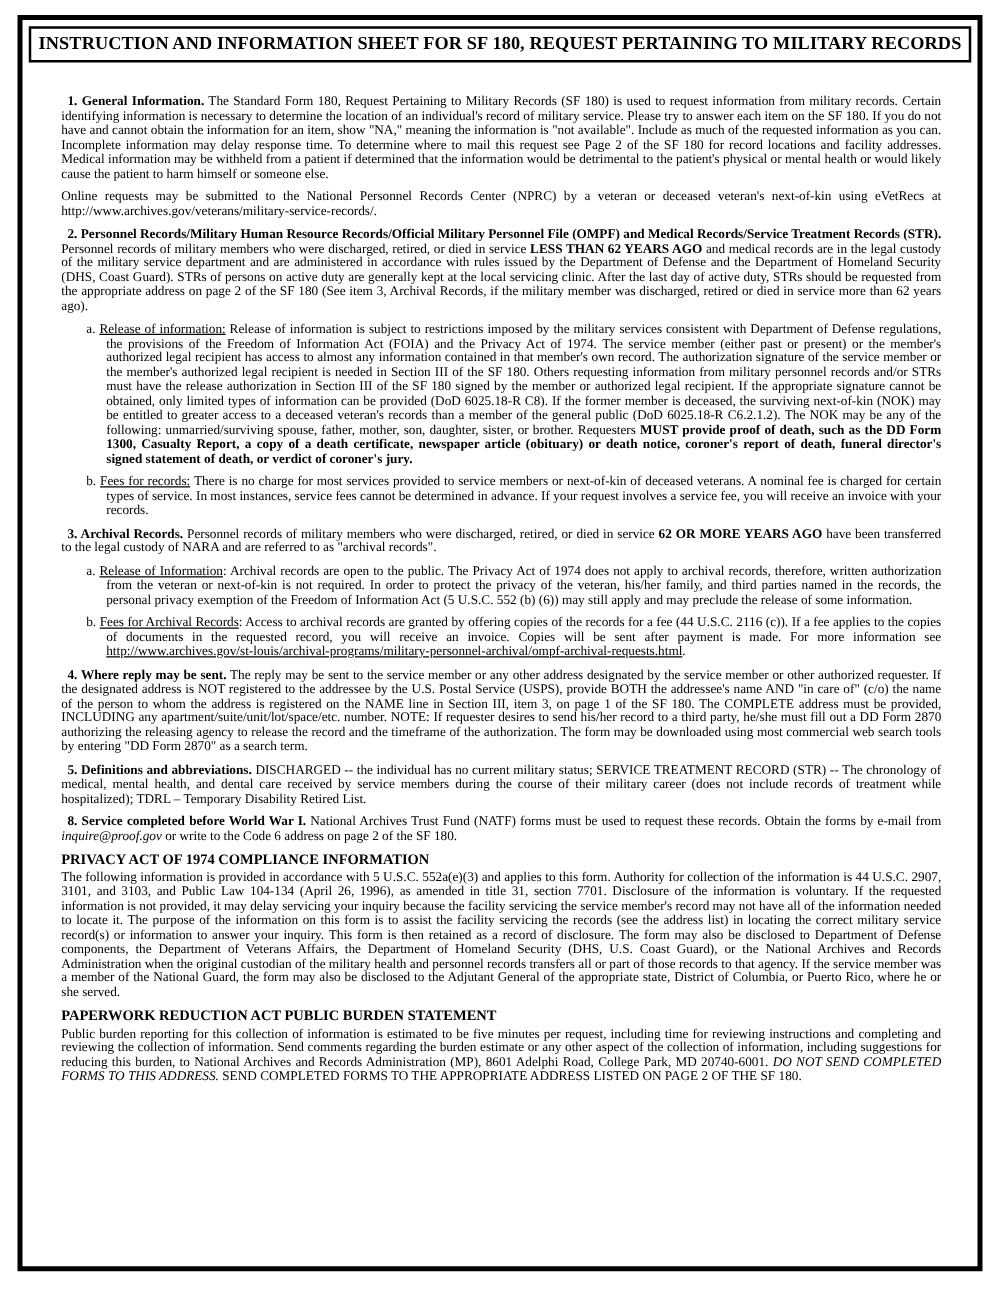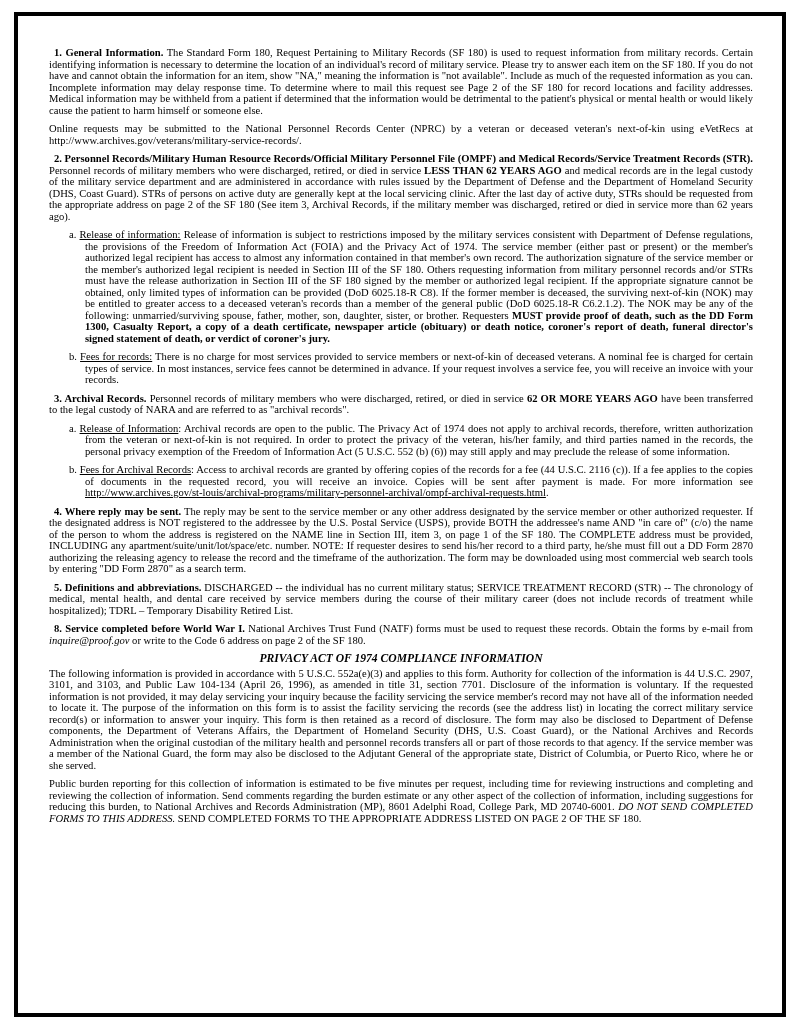--- a/index.html
+++ b/index.html
@@ -30,36 +30,37 @@
   .content {
     padding: 26px 24px 0 26px;
     font-size: 10.6px;
     line-height: 11.5px;
     text-align: justify;
   }
   .para { margin-bottom: 7px; }
   .sect { text-indent: 5px; }
   .sub  { margin-left: 36px; text-indent: -16px; }
   .center-head {
-    text-align: center;
     font-weight: bold;
     font-size: 11.6px;
     margin: 1px 0 3px 0;
-    font-style: italic;
   }
   .b { font-weight: bold; }
   .u { text-decoration: underline; font-family: Liberation Serif, serif; }
   .i { font-style: italic; }
 </style>
 </head>
 <body>
 
 <div class="page">
   <div class="frame">
 
+    <div class="title-box">
+      <span class="title-text">INSTRUCTION AND INFORMATION SHEET FOR SF 180, REQUEST PERTAINING TO MILITARY RECORDS</span>
+    </div>
 
     <div class="content">
 
       <p class="para sect"><span class="b">1.  General Information.</span><span>  The Standard Form 180, Request Pertaining to Military Records (SF 180) is used to request information from military records. Certain identifying information is necessary to determine the location of an individual's record of military service. Please try to answer each item on the SF 180. If you do not have and cannot obtain the information for an item, show "NA," meaning the information is "not available". Include as much of the requested information as you can. Incomplete information may delay response time. To determine where to mail this request see Page 2 of the SF 180 for record locations and facility addresses. Medical information may be withheld from a patient if determined that the information would be detrimental to the patient's physical or mental health or would likely cause the patient to harm himself or someone else.</span></p>
 
       <p class="para"><span>Online requests may be submitted to the National Personnel Records Center (NPRC) by a veteran or deceased veteran's next-of-kin using eVetRecs at </span><span>http://www.archives.gov/veterans/military-service-records/</span><span>.</span></p>
 
       <p class="para sect"><span class="b">2.  Personnel Records/Military Human Resource Records/Official Military Personnel File (OMPF) and Medical Records/Service Treatment Records (STR).</span><span> Personnel records of military members who were discharged, retired, or died in service </span><span class="b">LESS THAN 62 YEARS AGO</span><span> and medical records are in the legal custody of the military service department and are administered in accordance with rules issued by the Department of Defense and the Department of Homeland Security (DHS, Coast Guard). STRs of persons on active duty are generally kept at the local servicing clinic. After the last day of active duty, STRs should be requested from the appropriate address on page 2 of the SF 180 (See item 3, Archival Records, if the military member was discharged, retired or died in service more than 62 years ago).</span></p>
 
       <p class="para sub"><span>a.  </span><span class="u">Release of information:</span><span> Release of information is subject to restrictions imposed by the military services consistent with Department of Defense regulations, the provisions of the Freedom of Information Act (FOIA) and the Privacy Act of 1974. The service member (either past or present) or the member's authorized legal recipient has access to almost any information contained in that member's own record. The authorization signature of the service member or the member's authorized legal recipient is needed in Section III of the SF 180. Others requesting information from military personnel records and/or STRs must have the release authorization in Section III of the SF 180 signed by the member or authorized legal recipient. If the appropriate signature cannot be obtained, only limited types of information can be provided (DoD 6025.18-R C8). If the former member is deceased, the surviving next-of-kin (NOK) may be entitled to greater access to a deceased veteran's records than a member of the general public (DoD 6025.18-R C6.2.1.2). The NOK may be any of the following: unmarried/surviving spouse, father, mother, son, daughter, sister, or brother. Requesters </span><span class="b">MUST provide proof of death, such as the DD Form 1300, Casualty Report, a copy of a death certificate, newspaper article (obituary) or death notice, coroner's report of death, funeral director's signed statement of death, or verdict of coroner's jury.</span></p>
@@ -75,18 +76,19 @@
       <p class="para sect"><span class="b">4.  Where reply may be sent.</span><span> The reply may be sent to the service member or any other address designated by the service member or other authorized requester. If the designated address is NOT registered to the addressee by the U.S. Postal Service (USPS), provide BOTH the addressee's name AND "in care of" (c/o) the name of the person to whom the address is registered on the NAME line in Section III, item 3, on page 1 of the SF 180. The COMPLETE address must be provided, INCLUDING any apartment/suite/unit/lot/space/etc. number. NOTE: If requester desires to send his/her record to a third party, he/she must fill out a DD Form 2870 authorizing the releasing agency to release the record and the timeframe of the authorization. The form may be downloaded using most commercial web search tools by entering "DD Form 2870" as a search term.</span></p>
 
       <p class="para sect"><span class="b">5.  Definitions and abbreviations.</span><span> DISCHARGED -- the individual has no current military status; SERVICE TREATMENT RECORD (STR) -- The chronology of medical, mental health, and dental care received by service members during the course of their military career (does not include records of treatment while hospitalized); TDRL – Temporary Disability Retired List.</span></p>
 
       <p class="para sect"><span class="b">8.  Service completed before World War I.</span><span> National Archives Trust Fund (NATF) forms must be used to request these records. Obtain the forms by e-mail from </span><span class="i">inquire@proof.gov</span><span> or write to the Code 6 address on page 2 of the SF 180.</span></p>
 
       <h2 class="center-head">PRIVACY ACT OF 1974 COMPLIANCE INFORMATION</h2>
 
       <p class="para"><span>The following information is provided in accordance with 5 U.S.C. 552a(e)(3) and applies to this form. Authority for collection of the information is 44 U.S.C. 2907, 3101, and 3103, and Public Law 104-134 (April 26, 1996), as amended in title 31, section 7701. Disclosure of the information is voluntary. If the requested information is not provided, it may delay servicing your inquiry because the facility servicing the service member's record may not have all of the information needed to locate it. The purpose of the information on this form is to assist the facility servicing the records (see the address list) in locating the correct military service record(s) or information to answer your inquiry. This form is then retained as a record of disclosure. The form may also be disclosed to Department of Defense components, the Department of Veterans Affairs, the Department of Homeland Security (DHS, U.S. Coast Guard), or the National Archives and Records Administration when the original custodian of the military health and personnel records transfers all or part of those records to that agency. If the service member was a member of the National Guard, the form may also be disclosed to the Adjutant General of the appropriate state, District of Columbia, or Puerto Rico, where he or she served.</span></p>
 
+      <h2 class="center-head">PAPERWORK REDUCTION ACT PUBLIC BURDEN STATEMENT</h2>
 
       <p class="para"><span>Public burden reporting for this collection of information is estimated to be five minutes per request, including time for reviewing instructions and completing and reviewing the collection of information. Send comments regarding the burden estimate or any other aspect of the collection of information, including suggestions for reducing this burden, to National Archives and Records Administration (MP), 8601 Adelphi Road, College Park, MD 20740-6001. </span><span class="i">DO NOT SEND COMPLETED FORMS TO THIS ADDRESS.</span><span> SEND COMPLETED FORMS TO THE APPROPRIATE ADDRESS LISTED ON PAGE 2 OF THE SF 180.</span></p>
 
     </div>
   </div>
 </div>
 
 </body></html>

